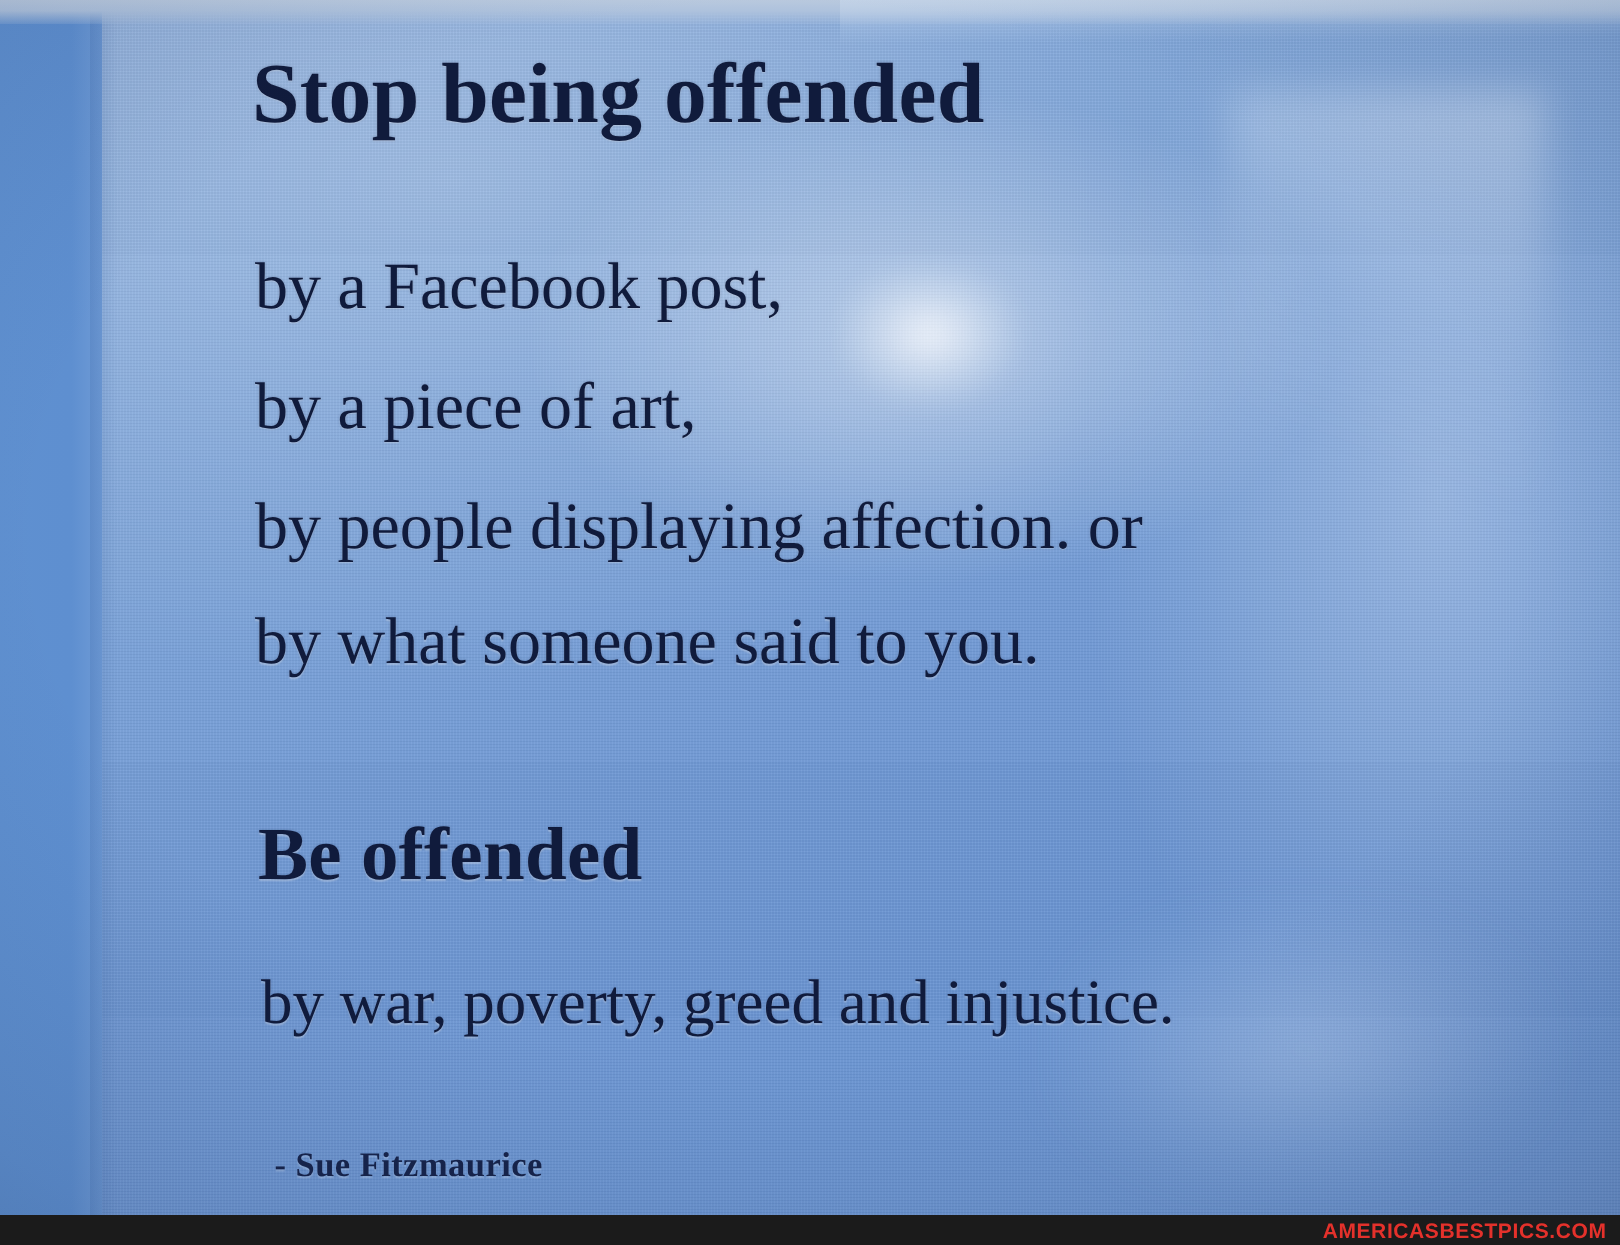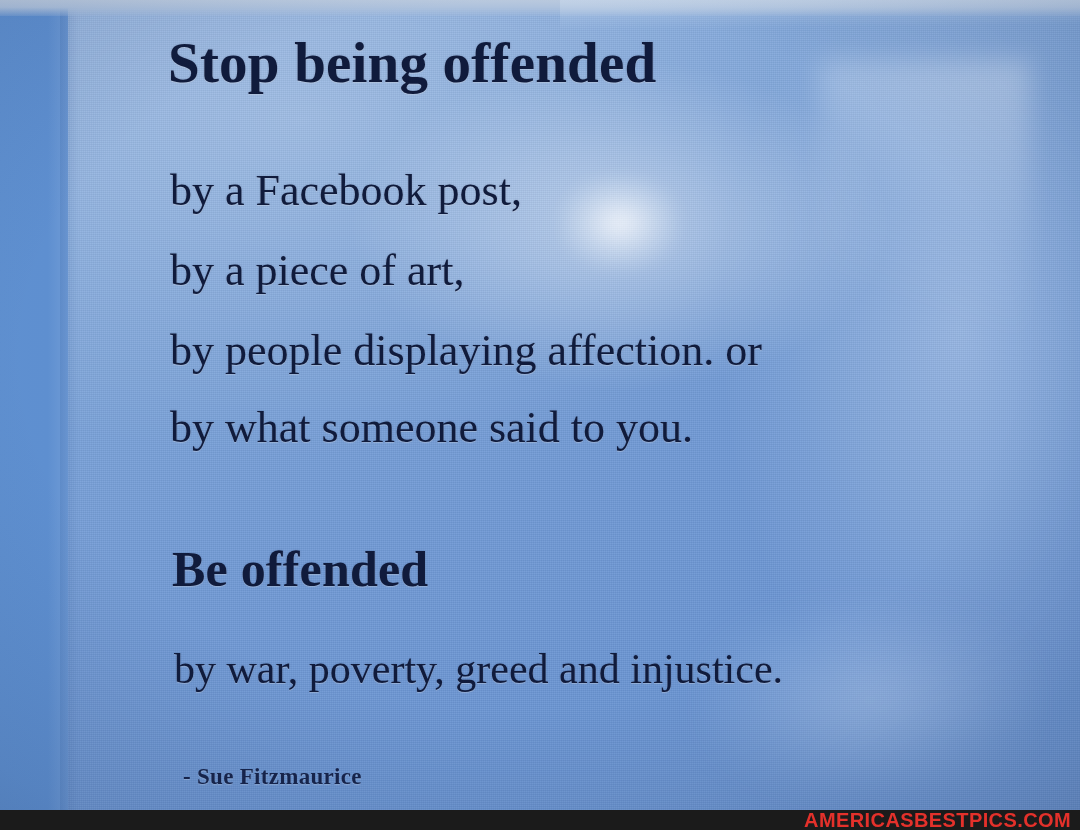--- a/index.html
+++ b/index.html
@@ -176,21 +176,21 @@
     width: 1080px;
     height: 20px;
     background: #1b1b1b;
     display: flex;
     align-items: center;
     justify-content: flex-end;
   }
   .watermark-text {
     color: #e4312b;
     font-family: "Liberation Sans", "DejaVu Sans", sans-serif;
-    font-size: 20px;
+    font-size: 14px;
     font-weight: bold;
     letter-spacing: 0.4px;
     padding-right: 9px;
     line-height: 1;
   }
 </style>
 </head>
 <body>
 
 <div class="photo">

